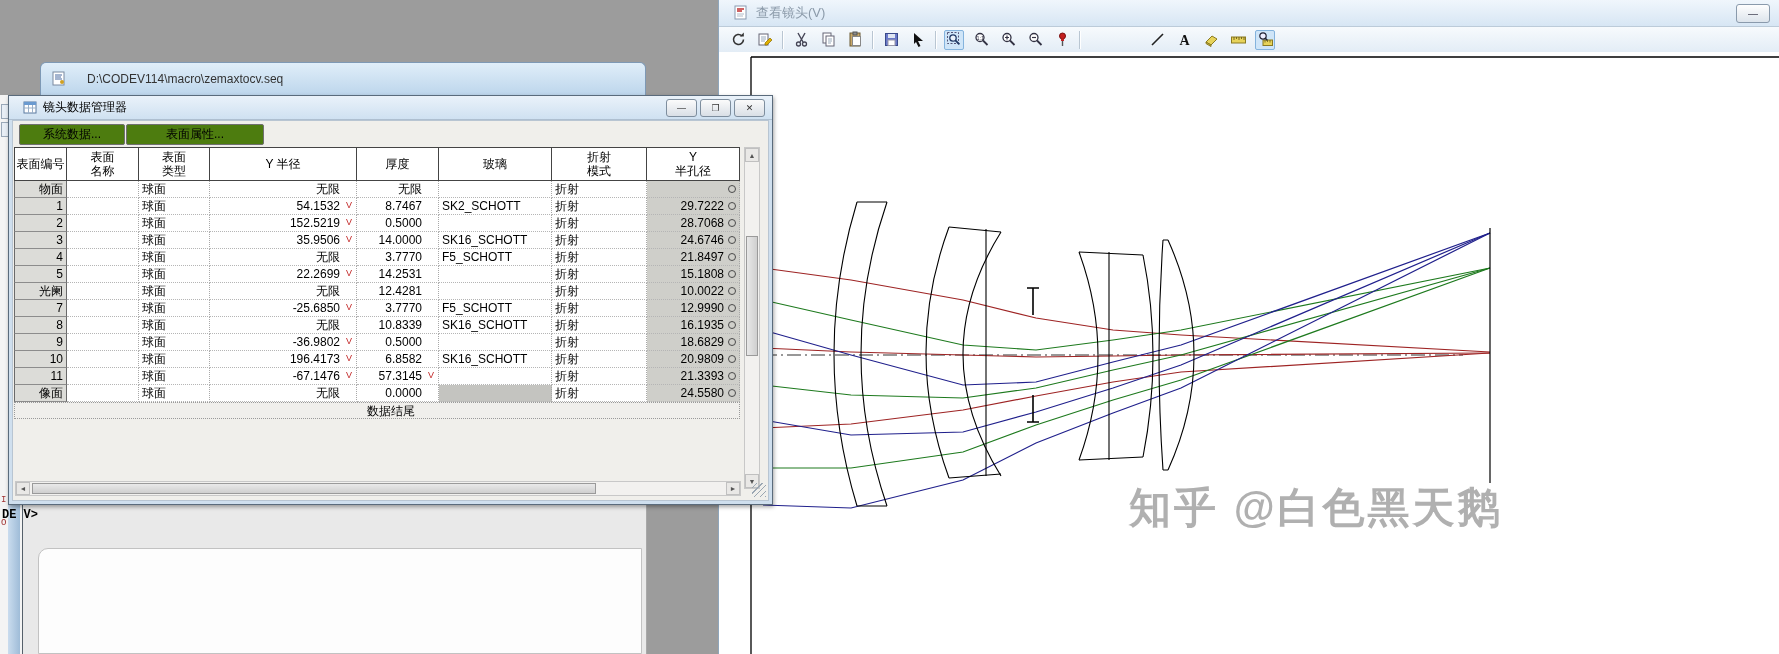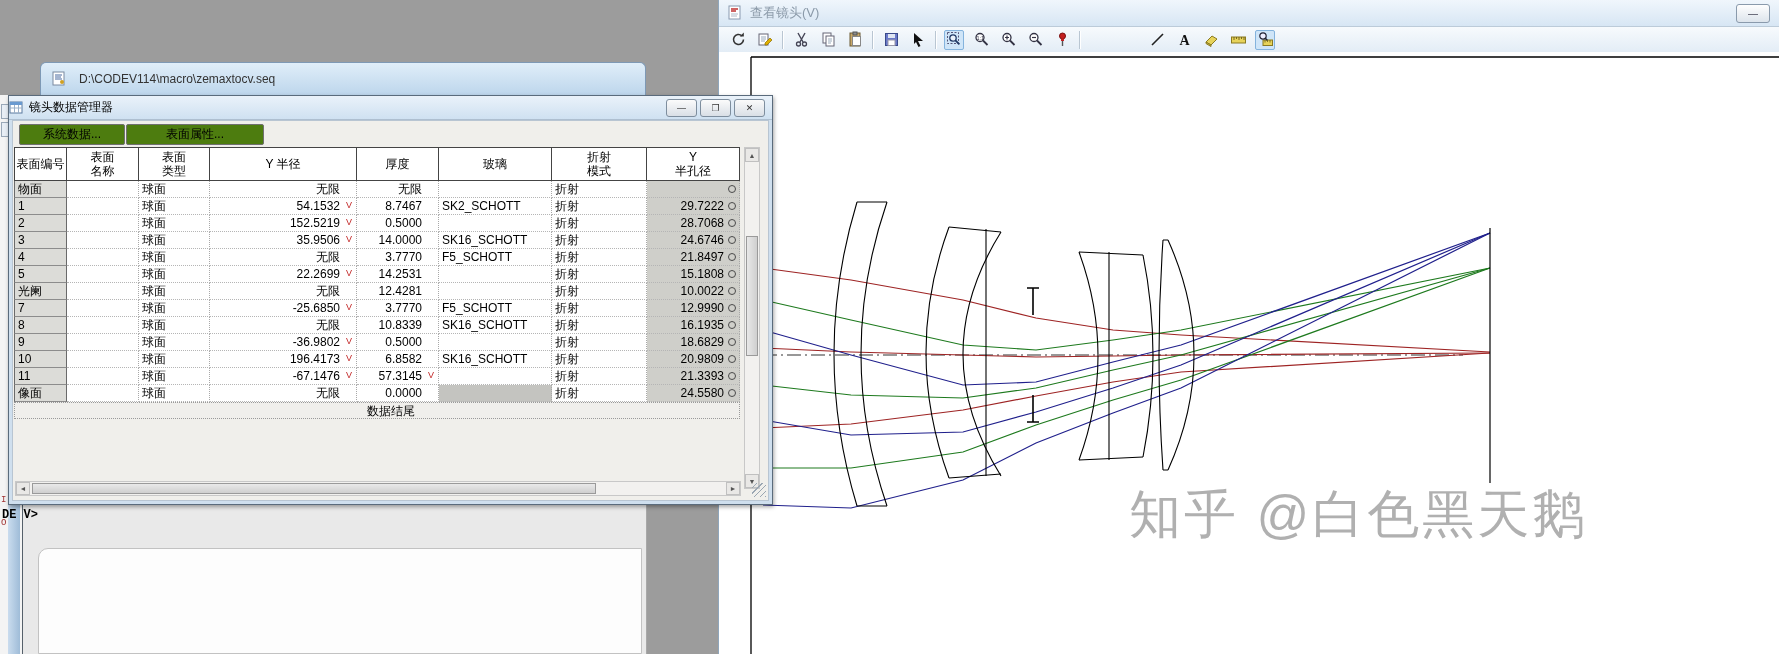--- a/index.html
+++ b/index.html
@@ -2,80 +2,80 @@
 <html><head>
 <meta charset="utf-8">
 <style>
   html,body{margin:0;padding:0;background:#666;}
   .screen{position:relative;width:1779px;height:654px;overflow:hidden;background:#9c9c9c;
           font-family:"Liberation Sans","DejaVu Sans",sans-serif;-webkit-font-smoothing:antialiased;}
   
   .lvw{position:absolute;left:718px;top:0;width:1061px;height:654px;background:#fff;
        border-left:1px solid #8fa6bc;z-index:1;}
   .lvw-titlebar{position:relative;height:26px;background:linear-gradient(#f0f6fc,#d7e6f4);
-       border-bottom:1px solid #bccbd9;display:flex;align-items:center;padding-left:8px;gap:7px;}
+       border-bottom:1px solid #bccbd9;display:flex;align-items:center;padding-left:14px;gap:7px;}
   .lvw-title{font-size:13px;color:#8b9aa9;}
   .lvw-min{position:absolute;right:10px;top:4px;width:32px;height:17px;border:1px solid #8a9aac;
        border-radius:3px;background:linear-gradient(#fefefe,#dde4ec);display:flex;align-items:center;
        justify-content:center;font-size:10px;color:#445;line-height:1;}
   .lvw-toolbar{height:25px;background:linear-gradient(#f7fafd,#e3edf6);border-bottom:1px solid #c9d6e2;
        display:flex;align-items:center;padding-left:9px;gap:7px;}
   .tb-ico{width:20px;height:20px;display:flex;align-items:center;justify-content:center;flex:0 0 auto;}
   .tb-ico.sel{background:#cfe5f8;border:1px solid #84b3dd;border-radius:2px;width:18px;height:18px;}
   .tb-sep{width:1px;height:18px;background:#b9c6d2;border-right:1px solid #fff;flex:0 0 auto;}
   .tb-gap{width:52px;flex:0 0 auto;}
   .lvw-canvas{position:absolute;left:0;top:52px;width:1061px;height:602px;background:#fff;}
-  .watermark{position:absolute;left:410px;top:428px;font-size:52px;font-weight:normal;color:#929292;
+  .watermark{position:absolute;left:410px;top:428px;font-size:42px;font-weight:bold;color:#929292;
        opacity:.72;letter-spacing:3px;white-space:nowrap;text-align:center;}
   
   .codev-bar{position:absolute;left:40px;top:62px;width:606px;height:33px;z-index:2;
        border:1px solid #7e99b5;border-bottom:none;border-radius:6px 6px 0 0;
        background:linear-gradient(#e0eef9,#bdd6ec);display:flex;align-items:center;
-       padding-left:10px;gap:12px;box-sizing:border-box;}
+       padding-left:10px;gap:20px;box-sizing:border-box;}
   .codev-title{font-size:12px;color:#333;}
   
   .cmd-panel{position:absolute;left:0;top:505px;width:646px;height:149px;background:#e9e9e9;
        border-right:1px solid #a8a8a8;z-index:2;}
   .cmd-white{position:absolute;left:38px;top:43px;right:4px;bottom:0;background:#fdfdfd;
        border:1px solid #c2c2c2;border-radius:10px 0 0 0;}
   .cmd-prompt{position:absolute;left:2px;top:508px;z-index:11;font-family:"Liberation Mono","DejaVu Sans Mono",monospace;
        font-size:12px;font-weight:bold;color:#000000;}
   
   .left-strip{position:absolute;left:0;top:95px;width:22px;height:559px;background:#f4f4f4;
        border-right:1px solid #55606a;z-index:3;}
   .strip-blue{position:absolute;left:8px;top:0;width:12px;height:100%;
        background:linear-gradient(90deg,#cadcee,#9fbcd8);}
   .strip-ico{position:absolute;left:1px;width:13px;height:13px;background:#e8eef5;border:1px solid #9aa8b8;}
   .strip-frag{position:absolute;left:1px;font-size:9px;color:#a03030;font-family:"Liberation Mono",monospace;}
   
   .ldm{position:absolute;left:8px;top:95px;width:765px;height:410px;z-index:10;
        background:#cfdfee;border:1px solid #5a6b7c;box-shadow:1px 2px 4px rgba(0,0,0,.35);box-sizing:border-box;}
   .ldm-titlebar{position:relative;height:23px;background:linear-gradient(#eaf2fa,#cfe1f1);
-       border-bottom:1px solid #aebfd0;display:flex;align-items:center;padding-left:0;gap:6px;}
+       border-bottom:1px solid #aebfd0;display:flex;align-items:center;padding-left:14px;gap:6px;}
   .ldm-title{font-size:12px;color:#000;}
   .ldm-ctrls{position:absolute;right:7px;top:3px;display:flex;gap:3px;}
   .ldm-btn{width:29px;height:16px;border:1px solid #7e8e9e;border-radius:3px;
        background:linear-gradient(#fbfbfb,#d9dfe6);display:flex;align-items:center;justify-content:center;
        font-size:9px;color:#333;line-height:1;}
   .ldm-body{position:absolute;left:3px;right:3px;top:24px;bottom:3px;background:#f0efeb;
        border:1px solid #b8c5d2;box-sizing:border-box;}
   .ldm-cmdbtn{position:absolute;top:3px;height:19px;background:#4d7c0f;border:1px solid #707070;
        border-radius:2px;font-size:12px;color:#000;display:flex;align-items:center;justify-content:center;}
   #btn-sys{left:6px;width:104px;} #btn-surf{left:113px;width:136px;}
   
   .ldm-grid{position:absolute;left:1px;top:26px;display:grid;background:#fef9c3;
        grid-template-columns:53px 72px 71px 147px 82px 113px 95px 93px;font-size:12px;}
   .hc{background:#fff;border-right:1px solid #444;border-bottom:1px solid #444;border-top:1px solid #444;
       text-align:center;line-height:1.2;padding:2px 1px;display:flex;align-items:center;justify-content:center;
       height:34px;box-sizing:border-box;white-space:pre-line;}
   .hc:first-child{border-left:1px solid #444;}
   .dc{height:17px;box-sizing:border-box;line-height:16px;white-space:nowrap;overflow:hidden;
       border-right:1px dotted #a8a8a8;border-bottom:1px dotted #b5b5b5;background:#fff;padding:0 3px;}
   .c-rowhead{background:#dcdcd8;border-right:1px solid #6a6a6a;border-bottom:1px solid #8c8c8c;
-      border-left:1px solid #6a6a6a;}
+      border-left:1px solid #6a6a6a;text-align:right;}
   .c-num{text-align:right;padding-right:16px;position:relative;}
   .vmark{position:absolute;right:4px;top:0px;font-size:9px;color:#c22828;line-height:14px;}
   .c-semi{background:#cfcfca;text-align:right;padding-right:15px;position:relative;}
   .dot{position:absolute;right:3px;top:4px;width:6px;height:6px;border:1px solid #4a4a4a;border-radius:50%;}
   .c-glassgray{background:#c4c4c0;}
   .c-footer{grid-column:1 / -1;height:17px;box-sizing:border-box;background:#f0efec;text-align:center;
       line-height:16px;border:1px dotted #9a9a9a;padding-left:28px;}
   
   .vscroll{position:absolute;left:731px;top:26px;width:16px;height:342px;background:#f2f1ef;
       border:1px solid #c8c8c8;box-sizing:border-box;}

